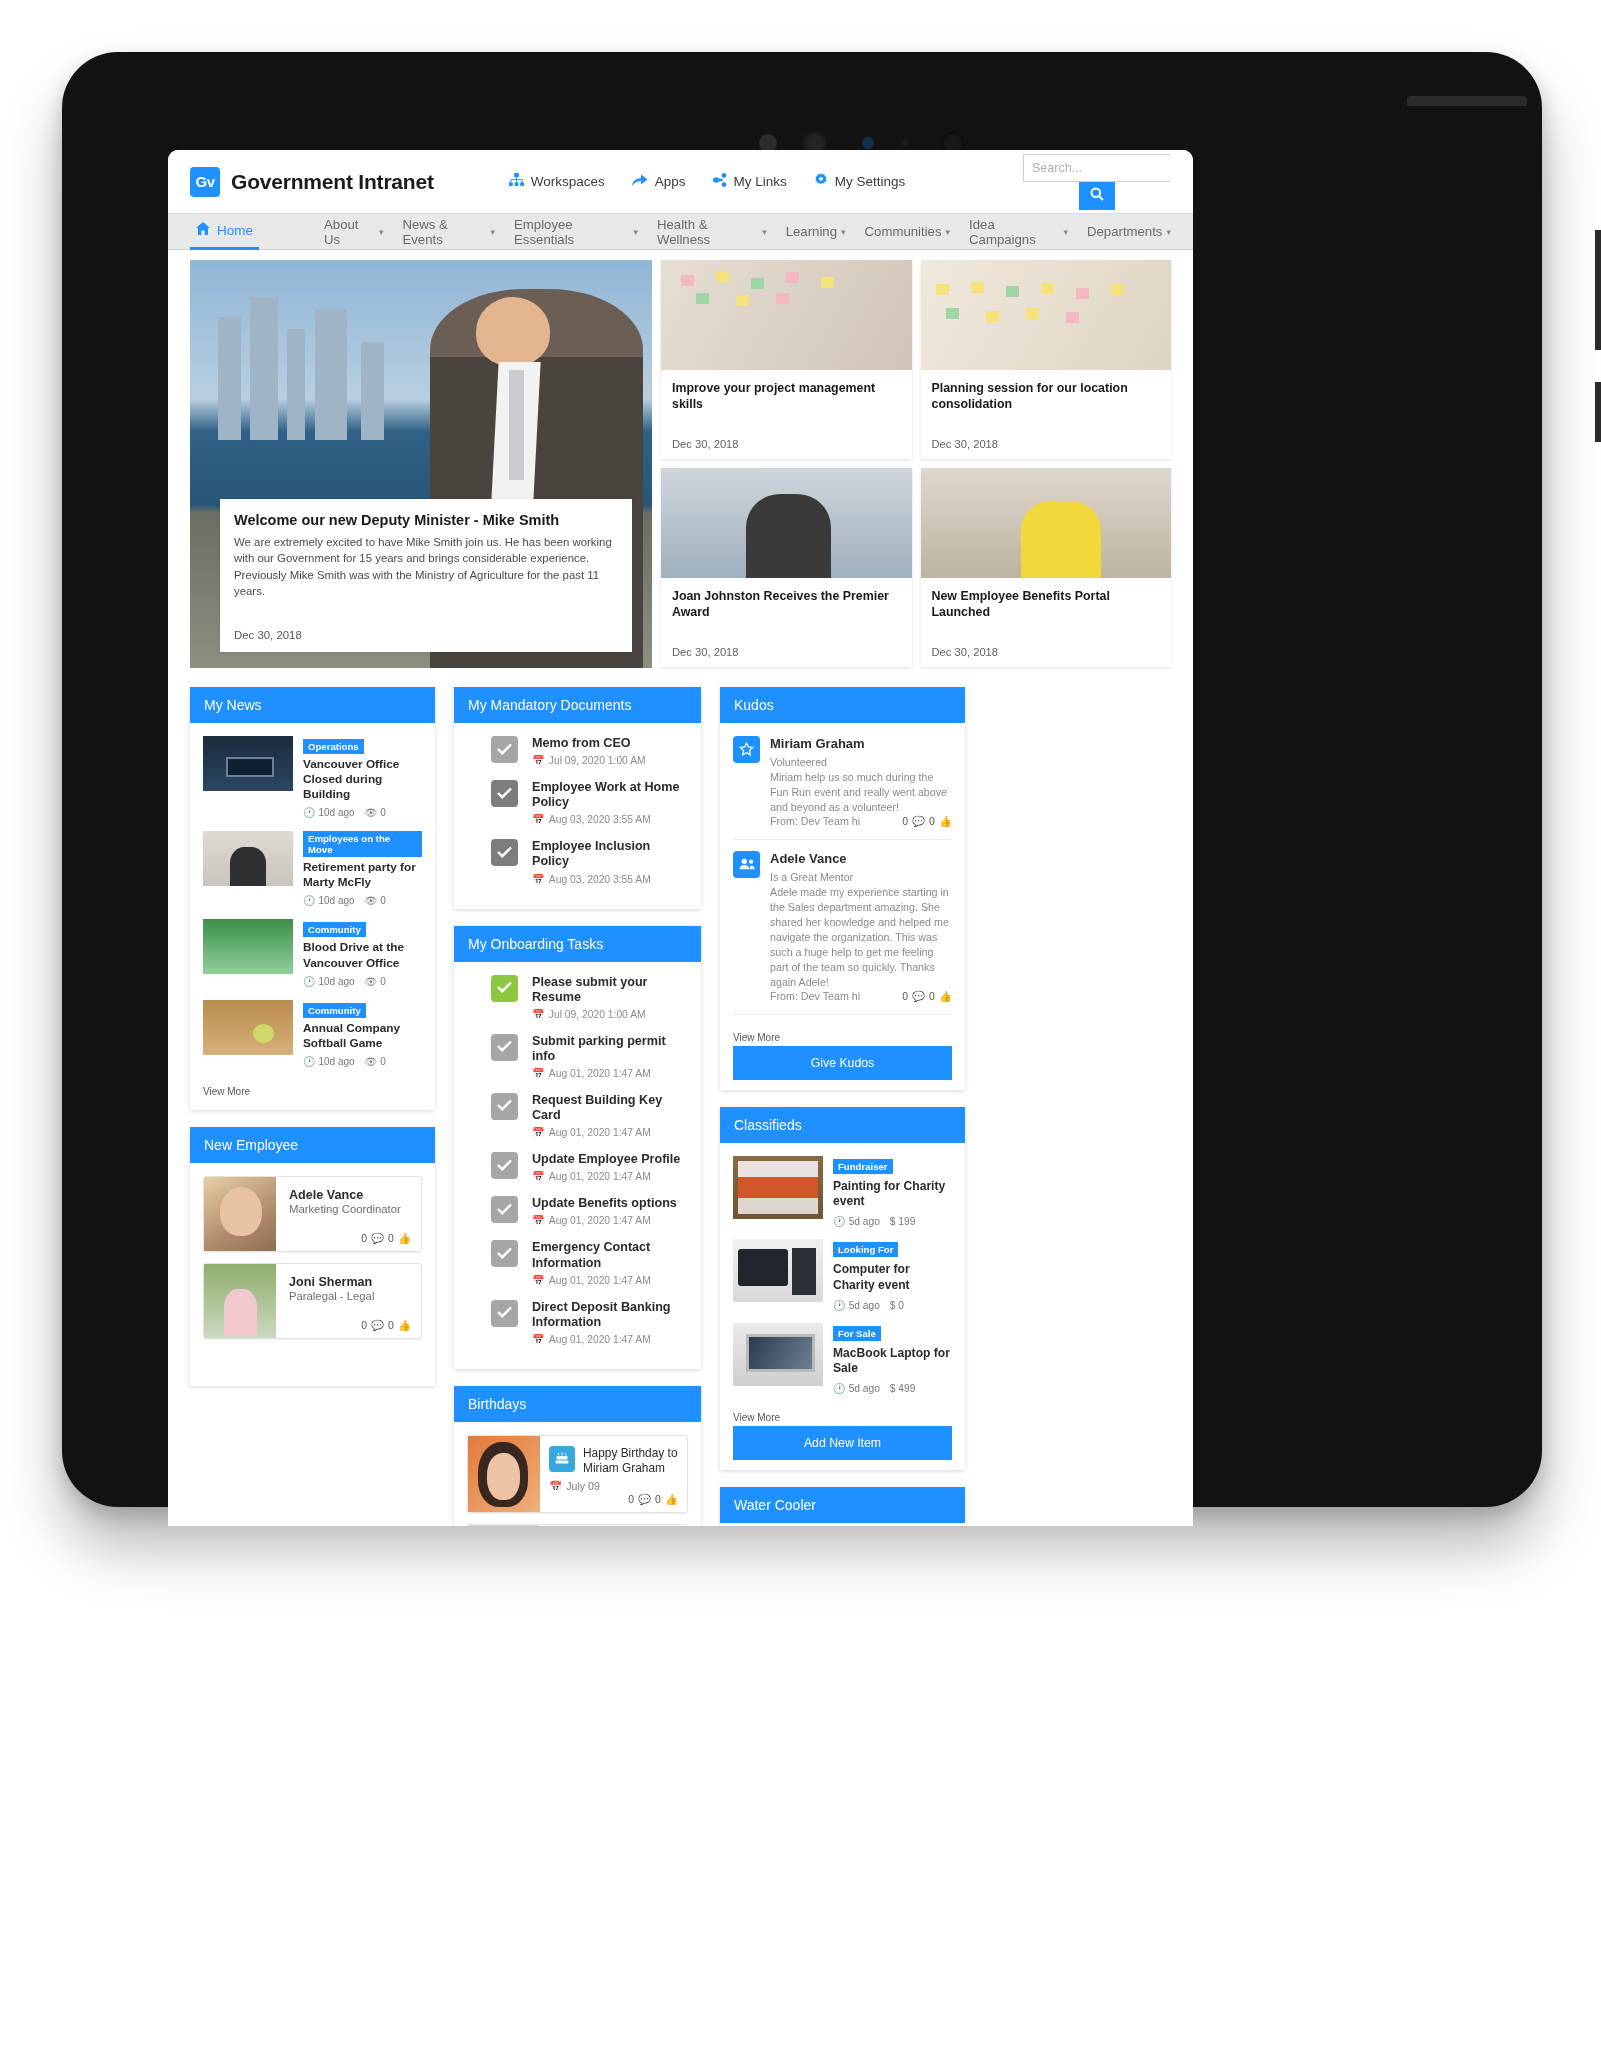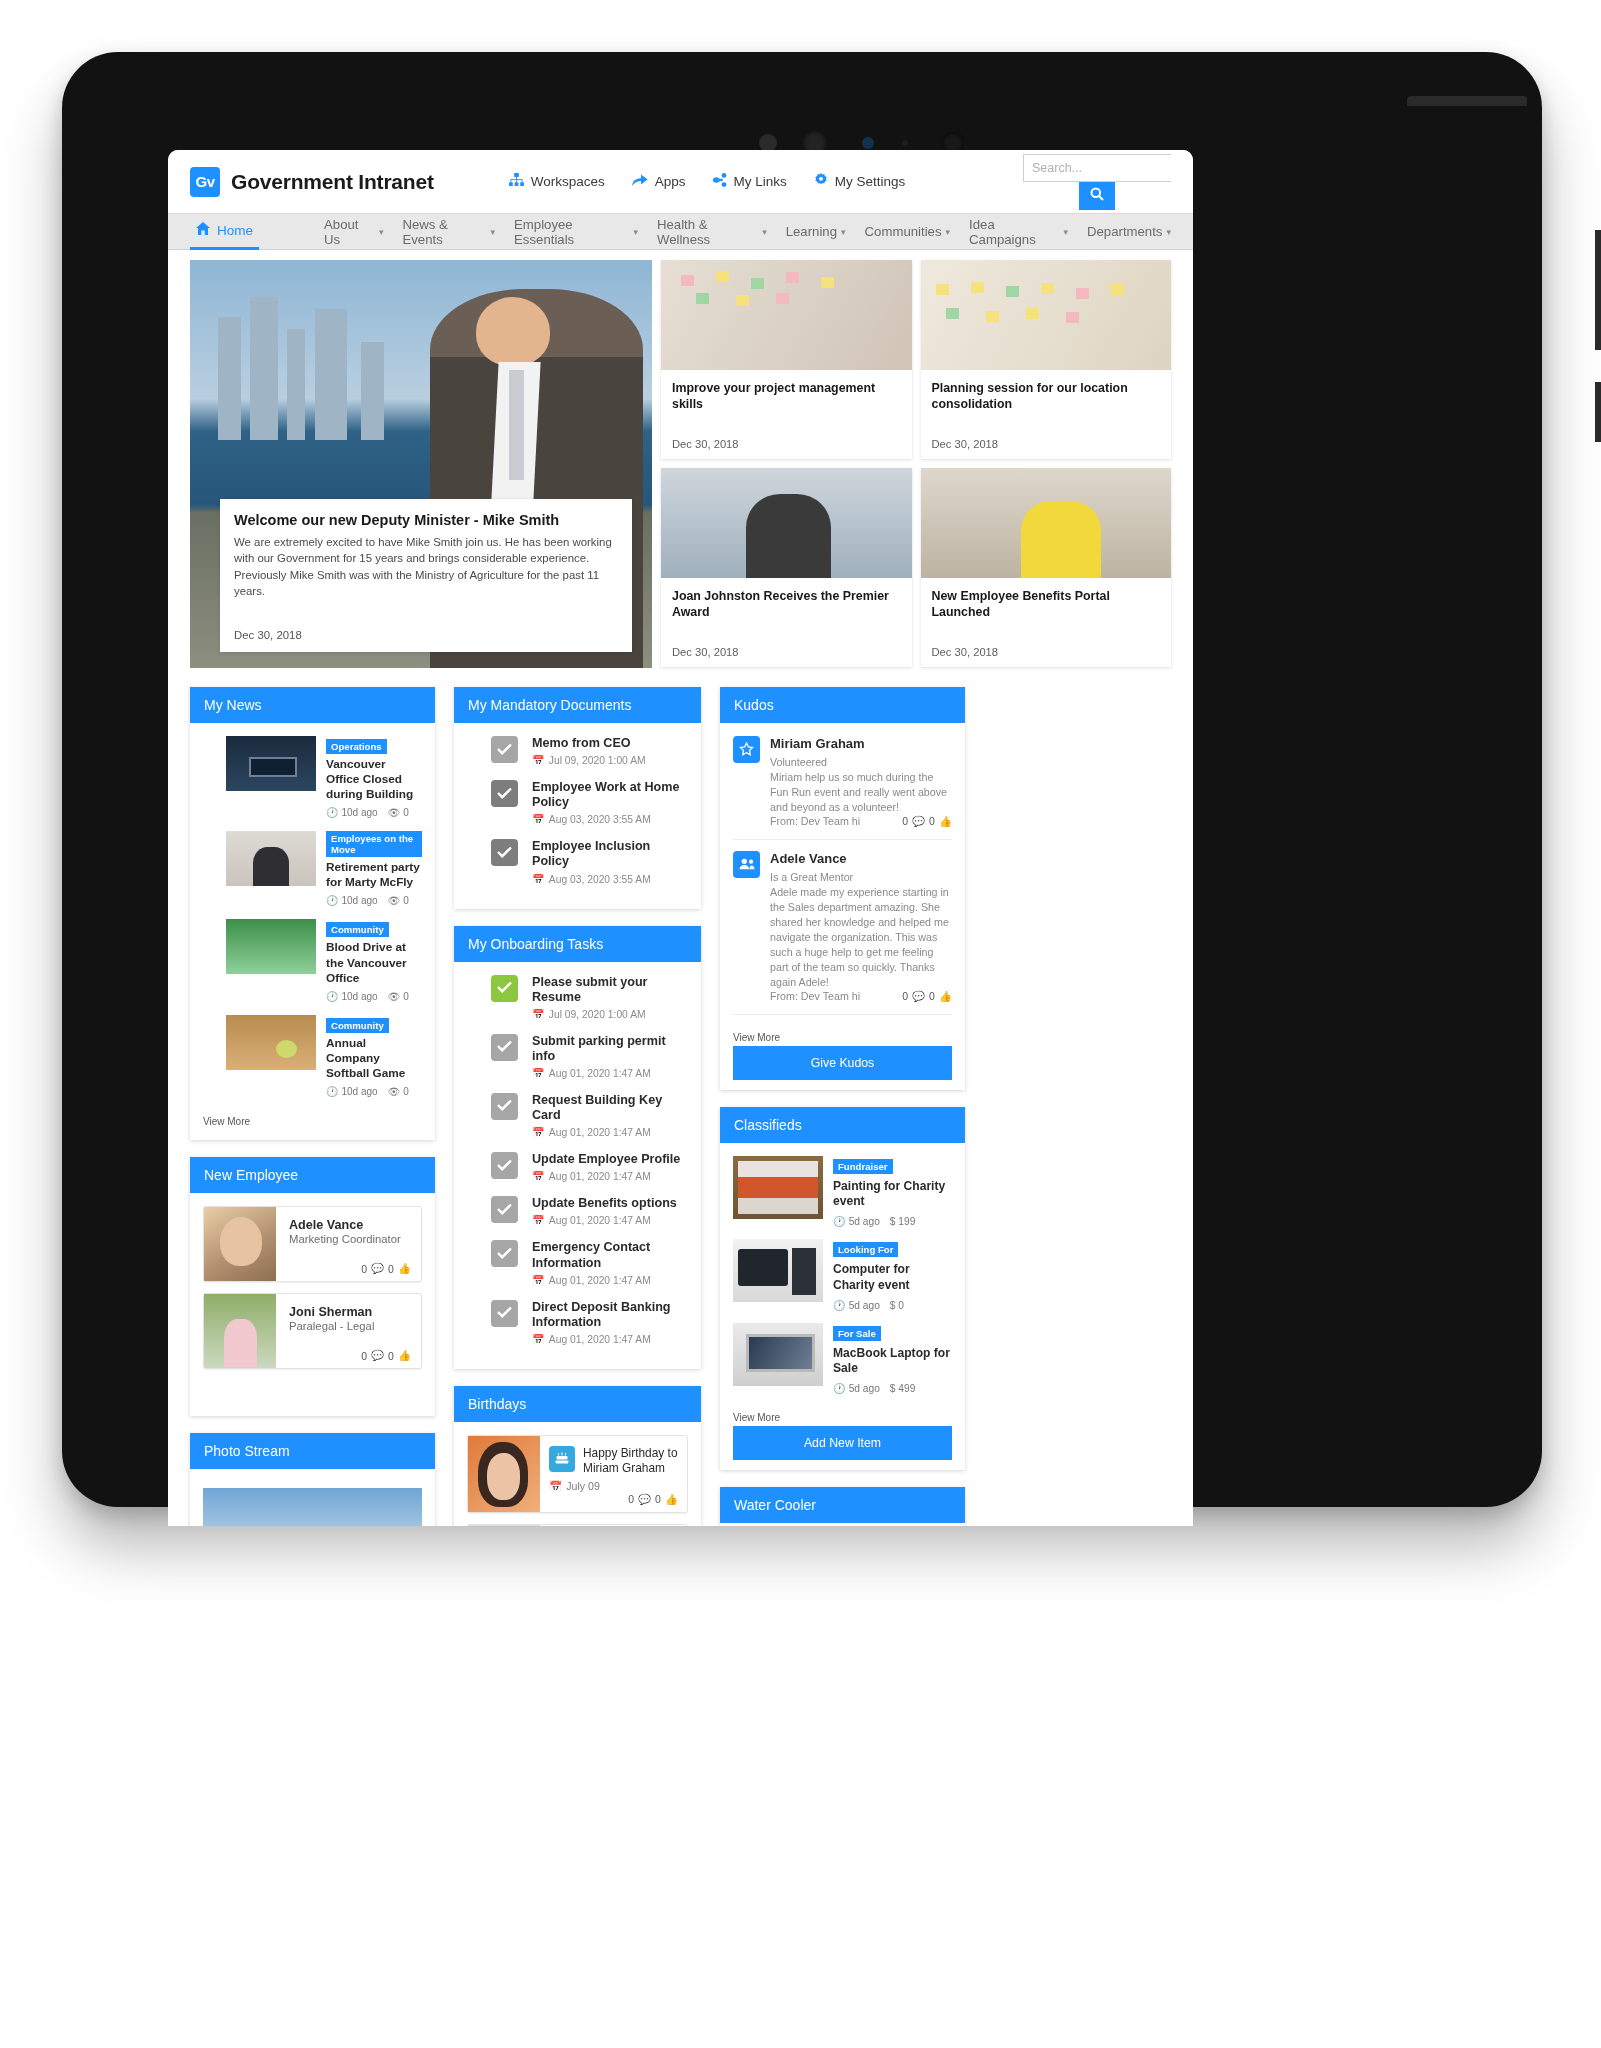--- a/index.html
+++ b/index.html
@@ -105,21 +105,21 @@
   .col-1 { width:245px; }
   .col-2 { width:247px; }
   .col-3 { width:245px; }
   .panel { background:#fff; box-shadow:0 1px 4px rgba(0,0,0,.17); }
   .panel-hd {
     background:#1e90ff; color:#fff; font-size:14px; padding:10px 14px; font-weight:normal;
   }
   .panel-bd { padding:13px 13px 10px 13px; }
 
   
-  .news-item { display:flex; gap:10px; margin-bottom:13px;margin-left:23px; }
+  .news-item { display:flex; gap:10px; margin-bottom:13px; }
   .news-thumb { width:90px; height:55px; flex:0 0 90px; overflow:hidden; position:relative; background:#2a3b4d; }
   .news-right { flex:1; min-width:0; }
   .tag {
     display:inline-block; background:#1e90ff; color:#fff; font-size:9.6px;
     padding:2px 5px; font-weight:bold; margin-bottom:3px;
   }
   .news-title { font-size:11.8px; font-weight:bold; color:#2b2b2b; line-height:1.28; }
   .meta { display:flex; gap:10px; align-items:center; margin-top:5px; font-size:10px; color:#777; }
   .meta span { display:flex; align-items:center; gap:3px; }
   .viewmore { font-size:10px; color:#555; padding:6px 0 3px 0; cursor:pointer; }
@@ -609,26 +609,20 @@
                     <span>💬</span>
                     <span>0</span>
                     <span>👍</span>
                   </div>
                 </div>
               </div>
               <div style="height:26px"></div>
             </div>
           </div>
 
-          <div class="panel clipped">
-            <div class="panel-hd">Photo Stream</div>
-            <div class="panel-bd">
-              <div class="ps-img"></div>
-            </div>
-          </div>
         </div>
 
         <div class="col col-2">
 
           <div class="panel">
             <div class="panel-hd">My Mandatory Documents</div>
             <div class="panel-bd">
               <div class="task">
                 <div class="cb grey-l">
                   <span>

